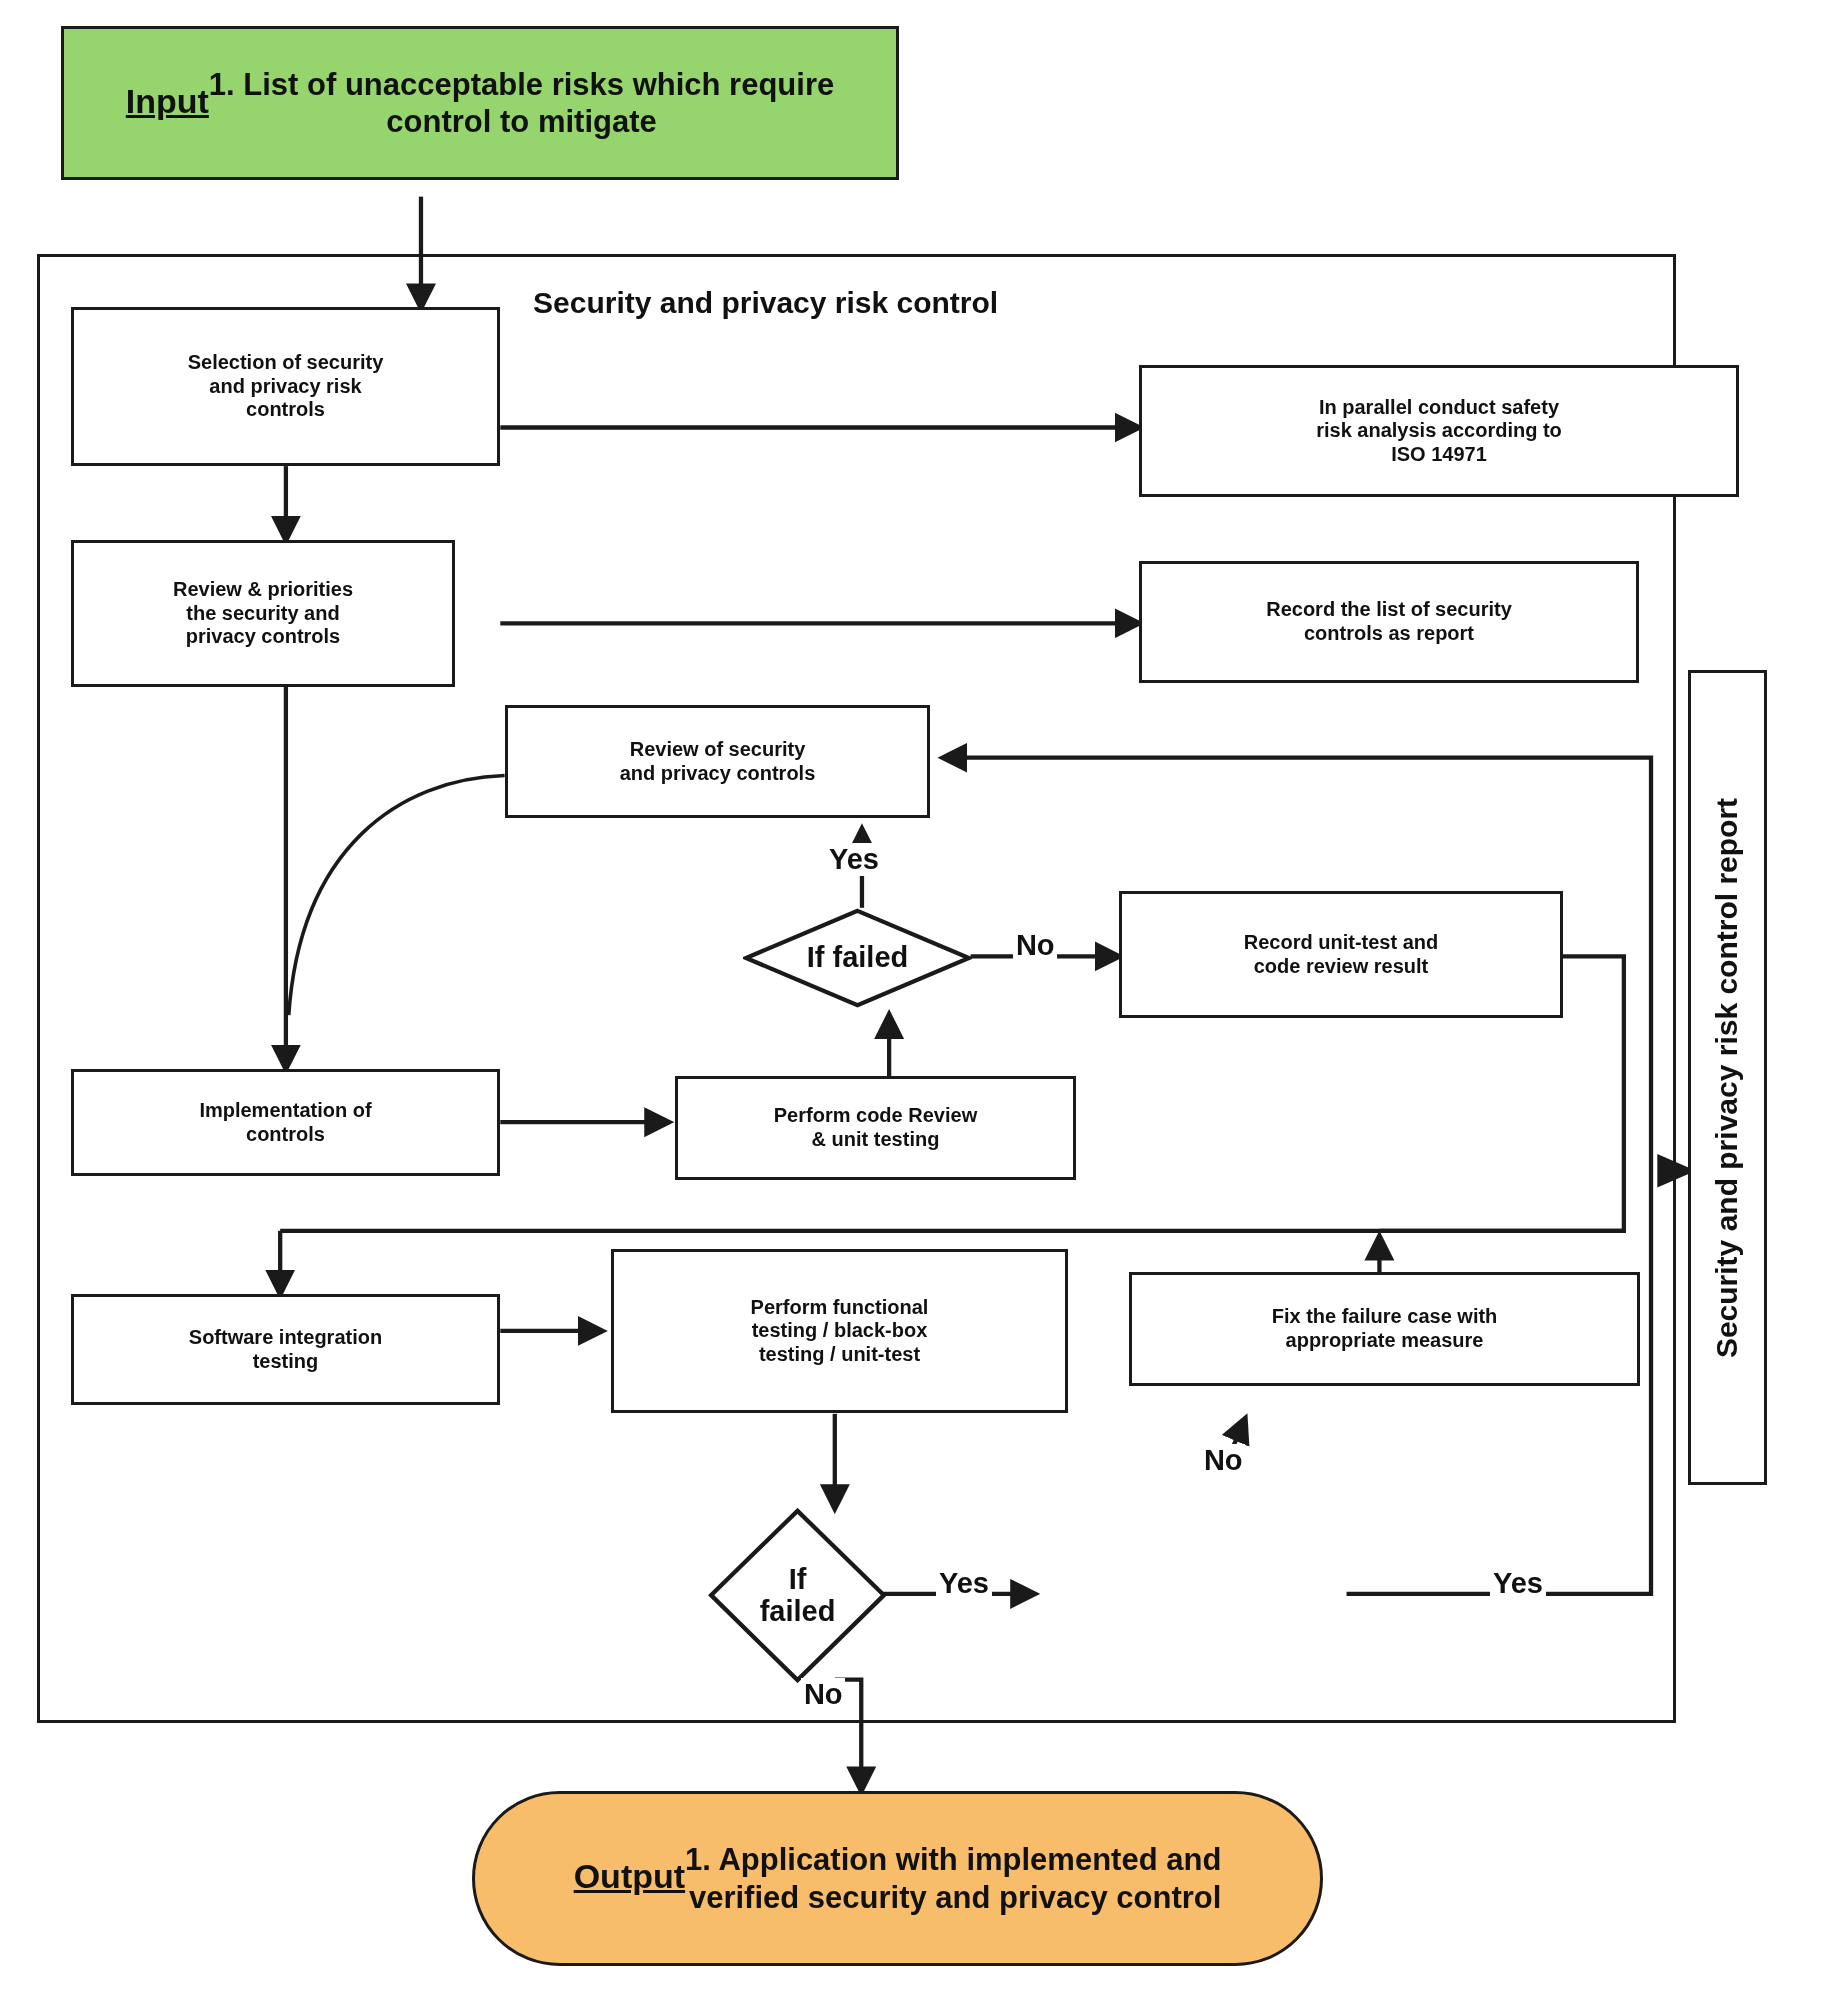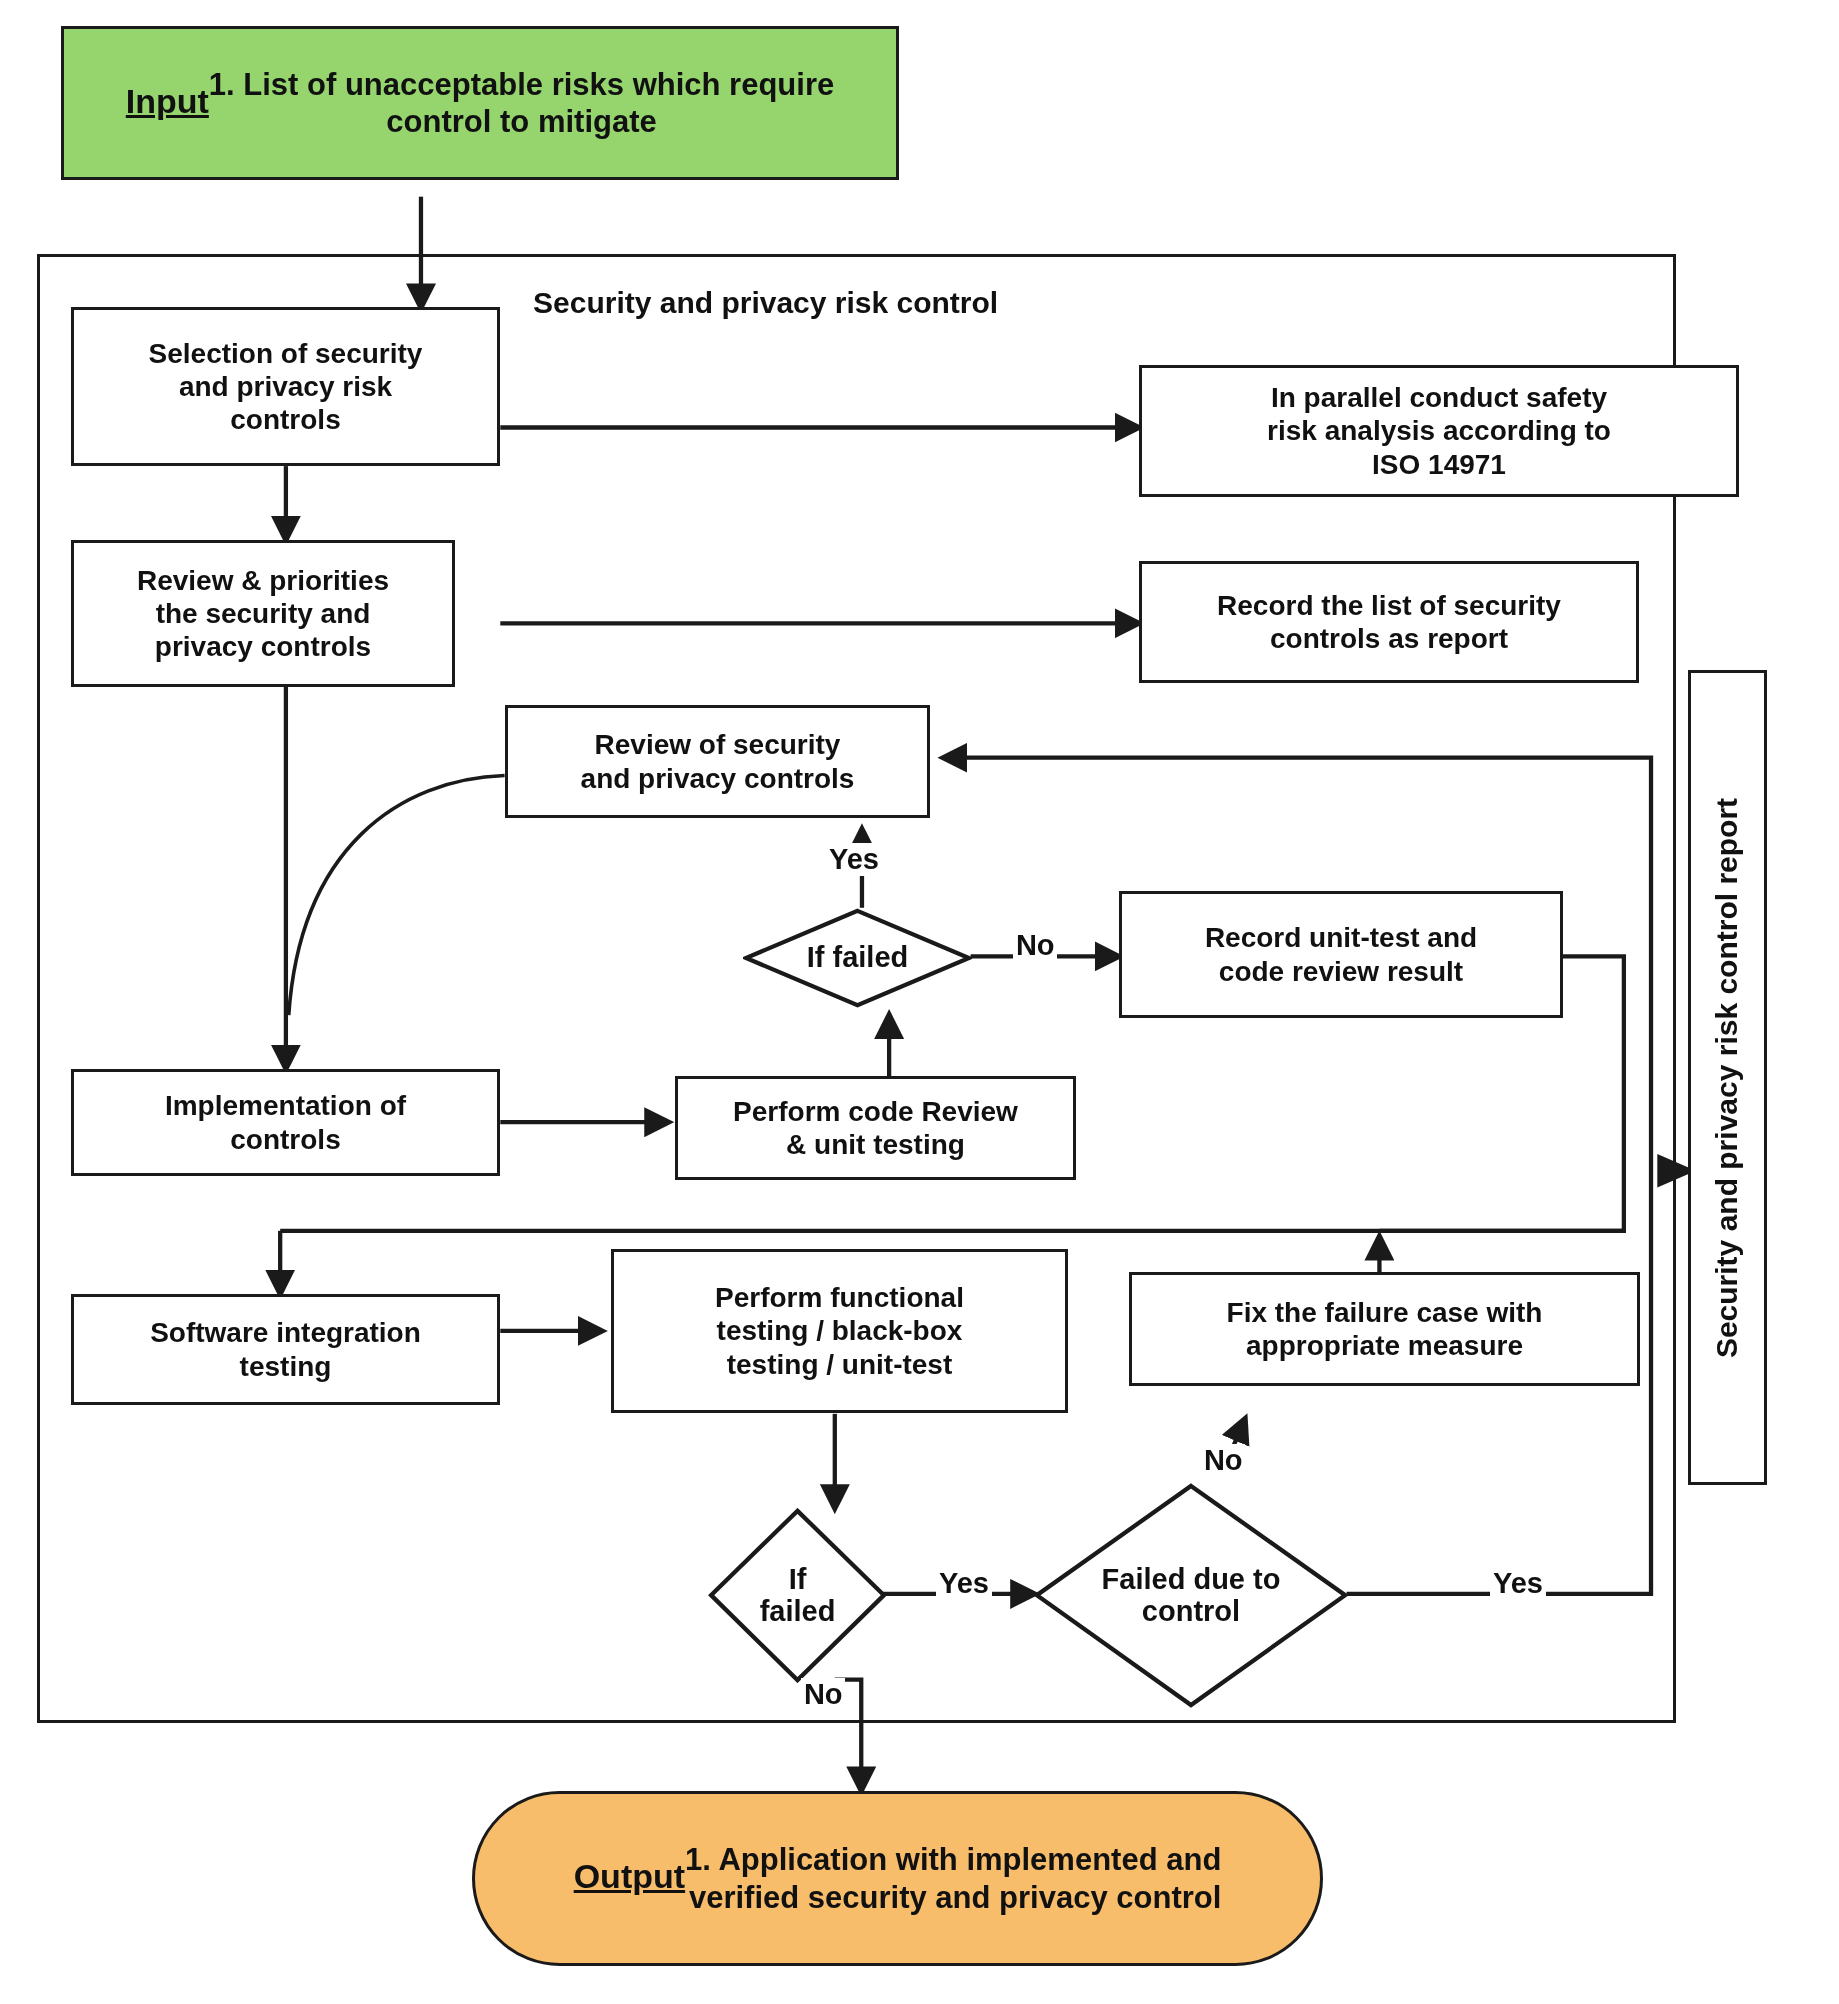--- a/index.html
+++ b/index.html
@@ -114,21 +114,21 @@
   .edge-label {
     position: absolute;
     font-size: 29px;
     font-weight: bold;
     color: #111111;
     background: #ffffff;
     padding: 0 2.9px;
     z-index: 5;
     white-space: nowrap;
   }
-  .fs42 { font-size: 28px; }
+  .fs42 { font-size: 20px; }
 </style>
 </head>
 <body>
 
 <div id="stage">
 
   <svg id="edges" viewBox="0 0 2573 2805">
     <defs>
       <marker id="ah" markerWidth="7" markerHeight="7" refX="5.6" refY="3.5" orient="auto" markerUnits="strokeWidth">
         <path d="M0,0 L7,3.5 L0,7 Z" fill="#1a1a1a"></path>
@@ -259,27 +259,20 @@
   </div>
 
   <div class="diamond-wrap" style="left:708px; top:1508px; width:179px; height:175px;">
     <svg width="179" height="175" viewBox="0 0 250 245">
       <polygon points="125,4 246,122 125,241 4,122" fill="#ffffff" stroke="#1a1a1a" stroke-width="6"></polygon>
     </svg>
     <div class="diamond-label">If
 failed</div>
   </div>
 
-  <div class="diamond-wrap" style="left:1034px; top:1483px; width:314px; height:225px;">
-    <svg width="314" height="225" viewBox="0 0 440 315">
-      <polygon points="220,4 436,157 220,311 4,157" fill="#ffffff" stroke="#1a1a1a" stroke-width="6"></polygon>
-    </svg>
-    <div class="diamond-label">Failed due to
-control</div>
-  </div>
 
   <div class="edge-label" style="left:826px; top:843px;">Yes</div>
   <div class="edge-label" style="left:1013px; top:929px;">No</div>
   <div class="edge-label" style="left:936px; top:1567px;">Yes</div>
   <div class="edge-label" style="left:801px; top:1678px;">No</div>
   <div class="edge-label" style="left:1201px; top:1444px;">No</div>
   <div class="edge-label" style="left:1490px; top:1567px;">Yes</div>
 
   <div class="vreport" style="left:1688px; top:670px; width:79px; height:815px;">
     <span class="vtxt">Security and privacy risk control report</span>

